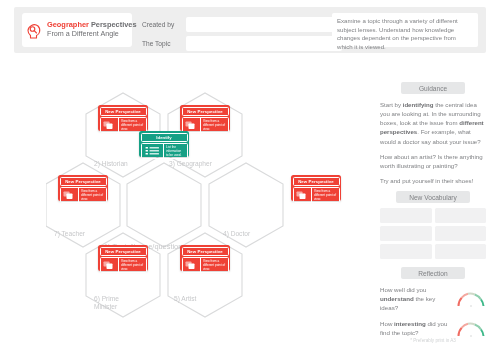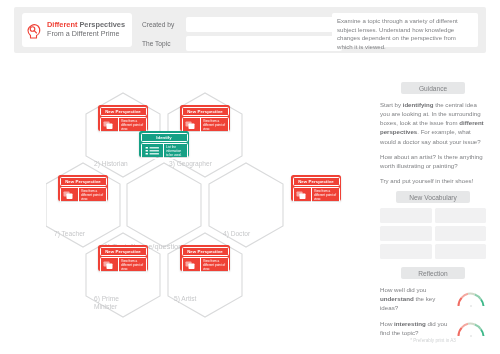--- a/index.html
+++ b/index.html
@@ -292,22 +292,22 @@
 
     <div class="logo-box">
       <div class="logo-mark">
         <svg width="17" height="17" viewBox="0 0 34 34">
           <path d="M9 7 q7 -4 13 1 q5 5 3 12 q-1 5 -6 7 l0 5 -12 0 0 -5 q-5 -4 -5 -10 q0 -6 7 -10 z" fill="none" stroke="#ef4136" stroke-width="2.2" stroke-linejoin="round"></path>
           <circle cx="11" cy="14" r="4.6" fill="none" stroke="#ef4136" stroke-width="2.2"></circle>
           <line x1="14.4" y1="17.4" x2="19" y2="22" stroke="#ef4136" stroke-width="2.2" stroke-linecap="round"></line>
         </svg>
       </div>
       <div class="logo-text">
-        <div class="logo-line1"><span class="hl">Different</span><span> Perspectives</span></div>
-        <div class="logo-line2">From a Different Prime</div>
+        <div class="logo-line1"><span class="hl">Geographer</span><span> Perspectives</span></div>
+        <div class="logo-line2">From a Different Angle</div>
       </div>
     </div>
 
     <div class="field-row row-created">
       <div class="field-label">Created by</div>
       <input class="field-input" type="text" placeholder="" style="">
     </div>
 
     <div class="field-row row-topic">
       <div class="field-label">The Topic</div>

